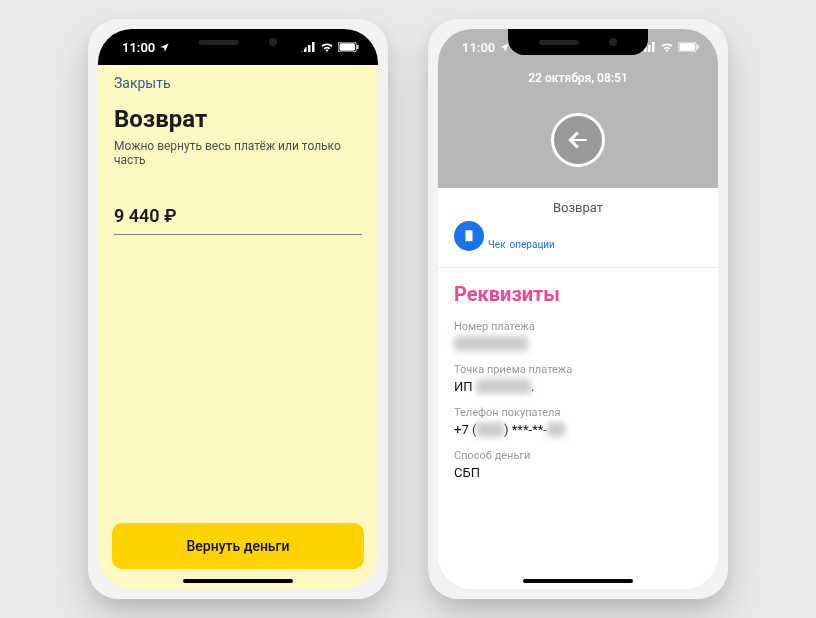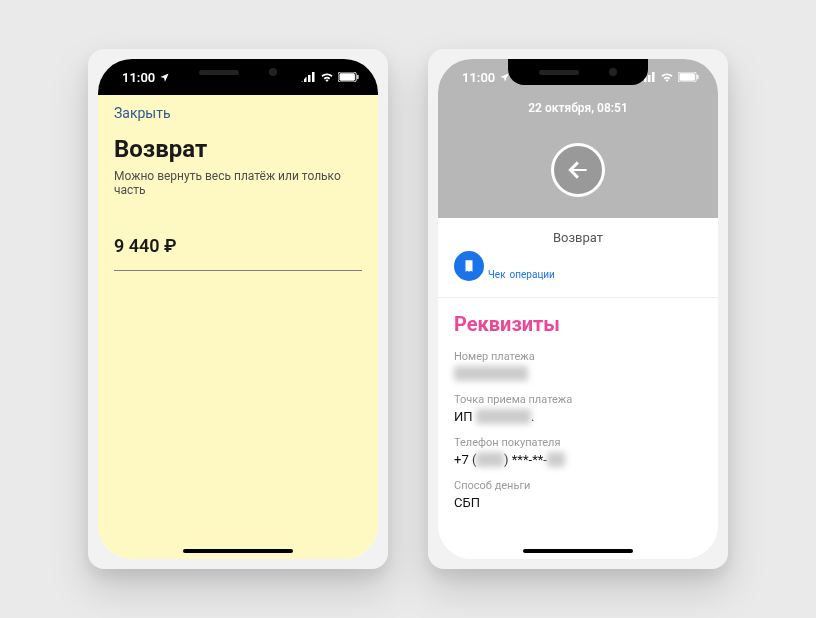--- a/index.html
+++ b/index.html
@@ -6,23 +6,23 @@
   body {
     width: 816px; height: 618px;
     background: #e9eae9;
     font-family: -apple-system, BlinkMacSystemFont, "Segoe UI", Roboto, Arial, sans-serif;
     display: flex;
     justify-content: center;
     align-items: center;
     gap: 40px;
   }
   .phone {
-    width: 300px; height: 520px;
+    width: 300px; height: 580px;
     background: #f1f2f1;
-    border-radius: 16px;
+    border-radius: 30px;
     padding: 10px;
     position: relative;
     box-shadow: 0 20px 40px rgba(0,0,0,0.15), 0 8px 16px rgba(0,0,0,0.08);
   }
   .screen {
     width: 100%; height: 100%;
     background: #fff;
     border-radius: 34px;
     overflow: hidden;
     position: relative;
@@ -63,21 +63,21 @@
   .home-indicator {
     position:absolute; bottom:6px; left:50%; transform:translateX(-50%);
     width:110px; height:4px; border-radius:3px; background:#000; z-index:20;
   }
 
   
   .s1-body { flex:1; background:#fef9c3; display:flex; flex-direction:column; padding:10px 16px 0; position:relative;}
   .s1-close { color:#305a8e; font-size:14px; margin-bottom:14px;}
   .s1-title { font-size:24px; font-weight:700; color:#1a1a1a; margin-bottom:6px;}
   .s1-sub { font-size:12px; color:#4d4d4d; margin-bottom:38px;}
-  .s1-amount { font-size:18px; font-weight:600; color:#1a1a1a; padding-bottom:14px; border-bottom:1px solid #7f7f7f;}
+  .s1-amount { font-size:18px; font-weight:600; color:#1a1a1a; padding-bottom:8px; border-bottom:1px solid #7f7f7f;}
   .s1-btn {
     position:absolute; bottom:20px; left:14px; right:14px;
     background:#ffd302; color:#111; text-align:center;
     padding:15px 0; border-radius:10px; font-size:14px; font-weight:500;
   }
 
   
   .s2-hero { background:#b7b7b7; text-align:center; padding:6px 0 39px; position:relative;}
   .s2-date { color:#fff; font-size:12px; font-weight:600; margin-bottom:10px;}
   .s2-circle {
@@ -145,20 +145,21 @@
               <rect x="21" y="3" width="1.5" height="5" rx="0.8"></rect>
             </svg>
         </span>
       </div>
     </div>
     <div class="s1-body">
       <div class="s1-close">Закрыть</div>
       <div class="s1-title">Возврат</div>
       <div class="s1-sub">Можно вернуть весь платёж или только часть</div>
       <div class="s1-amount">9 440 ₽</div>
+      <div class="s1-btn">Вернуть деньги</div>
     </div>
     <div class="home-indicator"></div>
   </div>
 </div>
 
 <div class="phone">
   <div class="screen screen2">
     <div class="notch"></div>
     <div class="status-bar">
       <div class="status-left">

